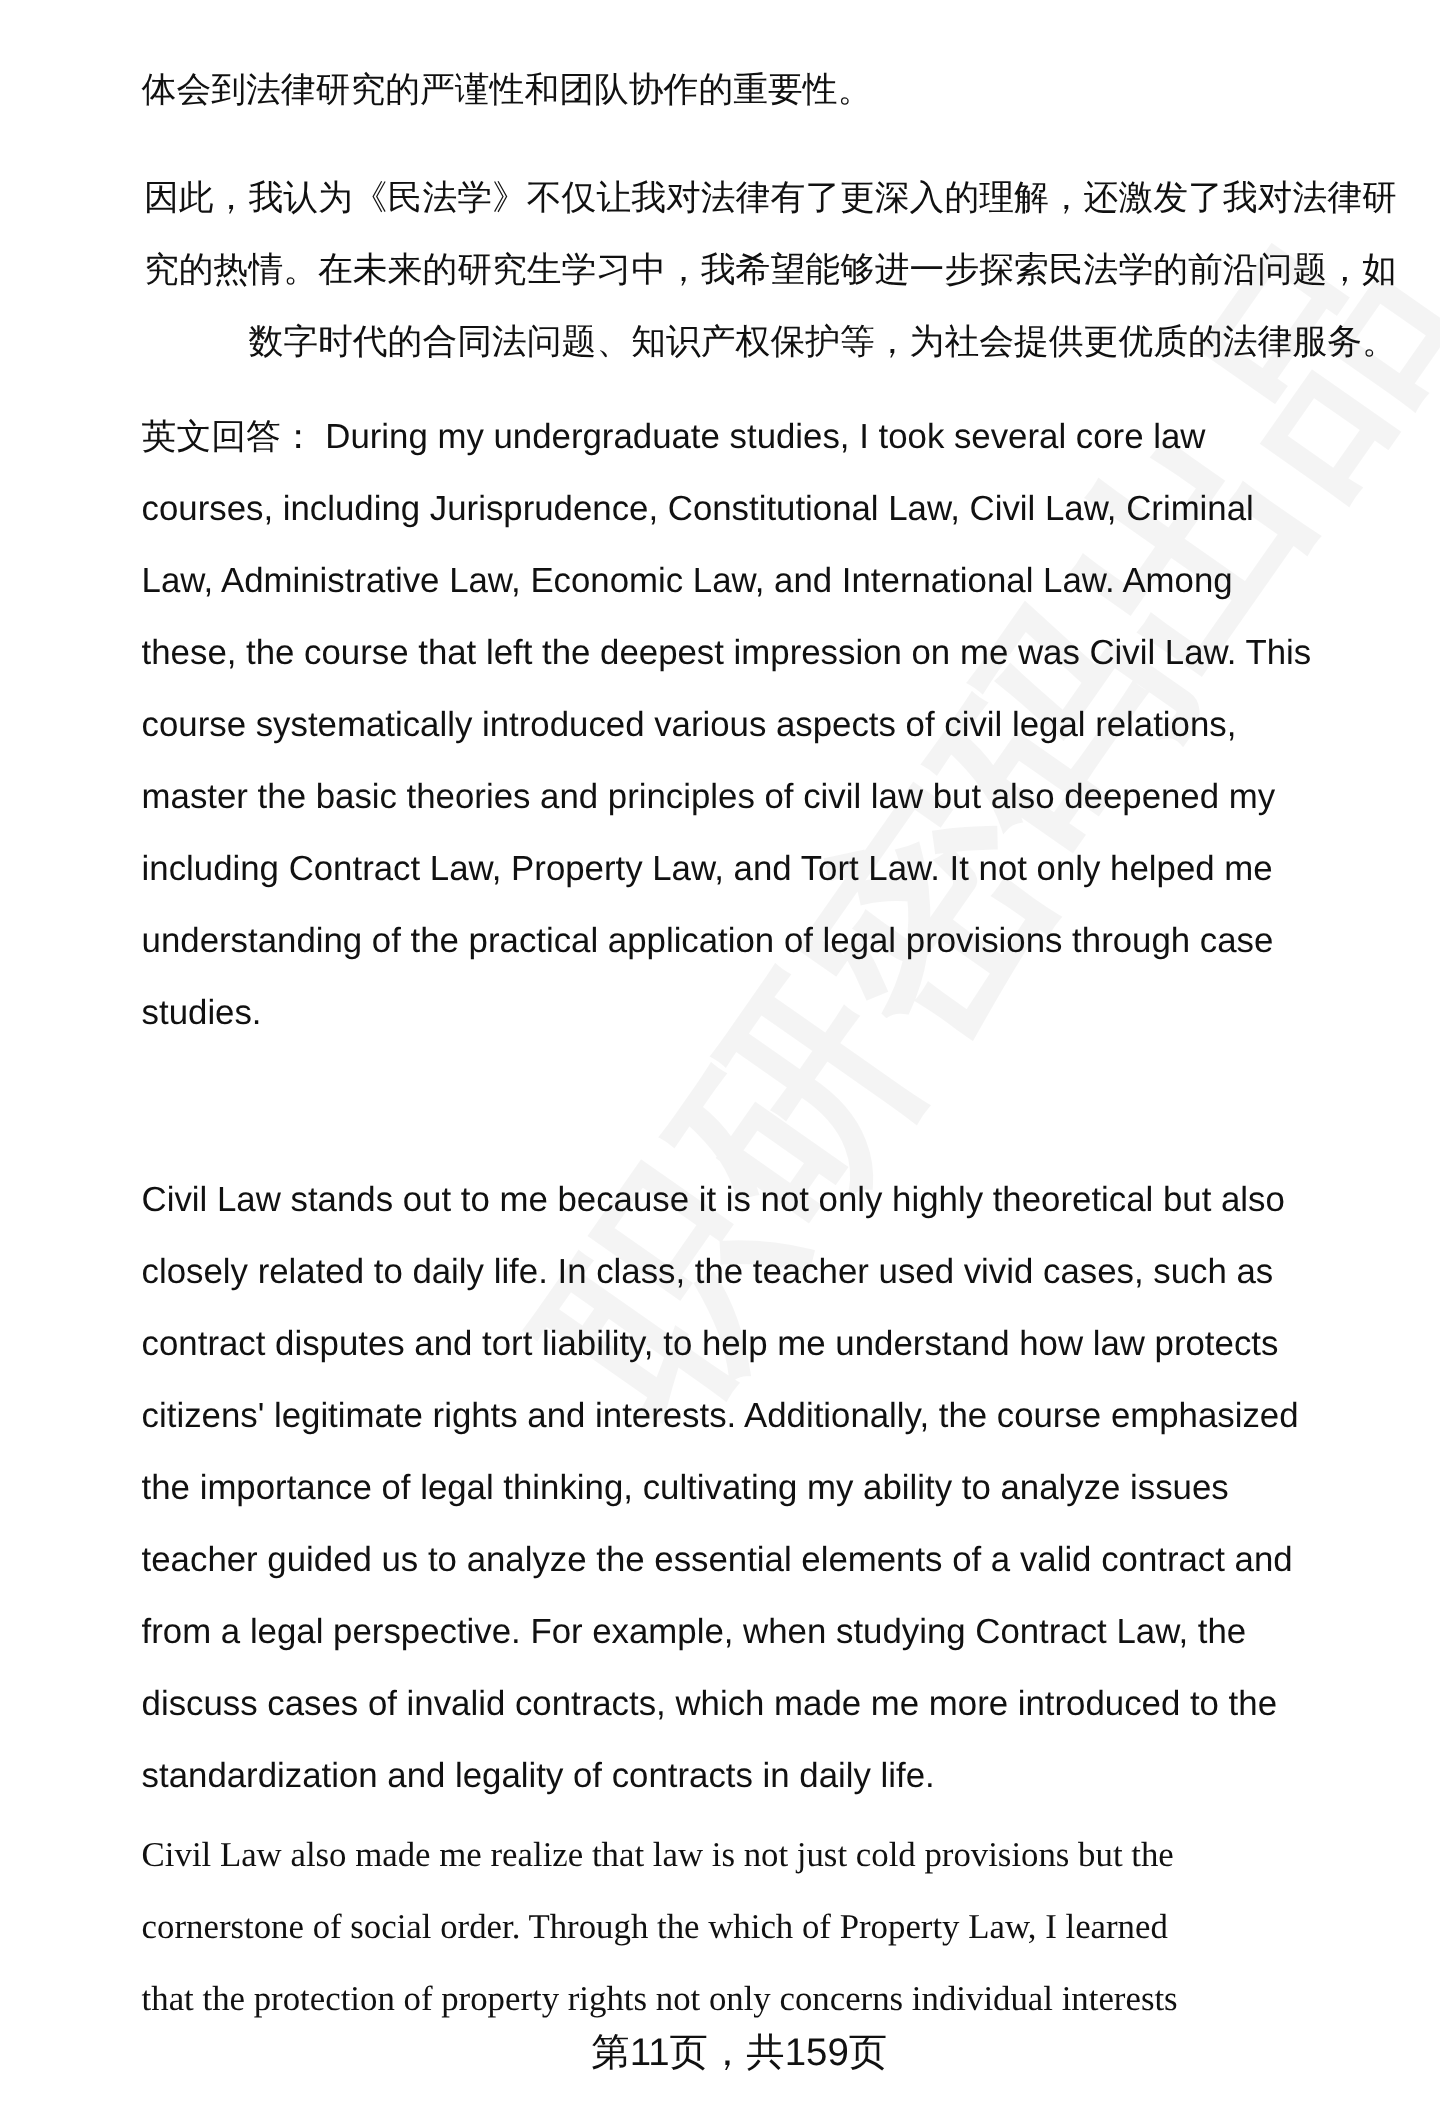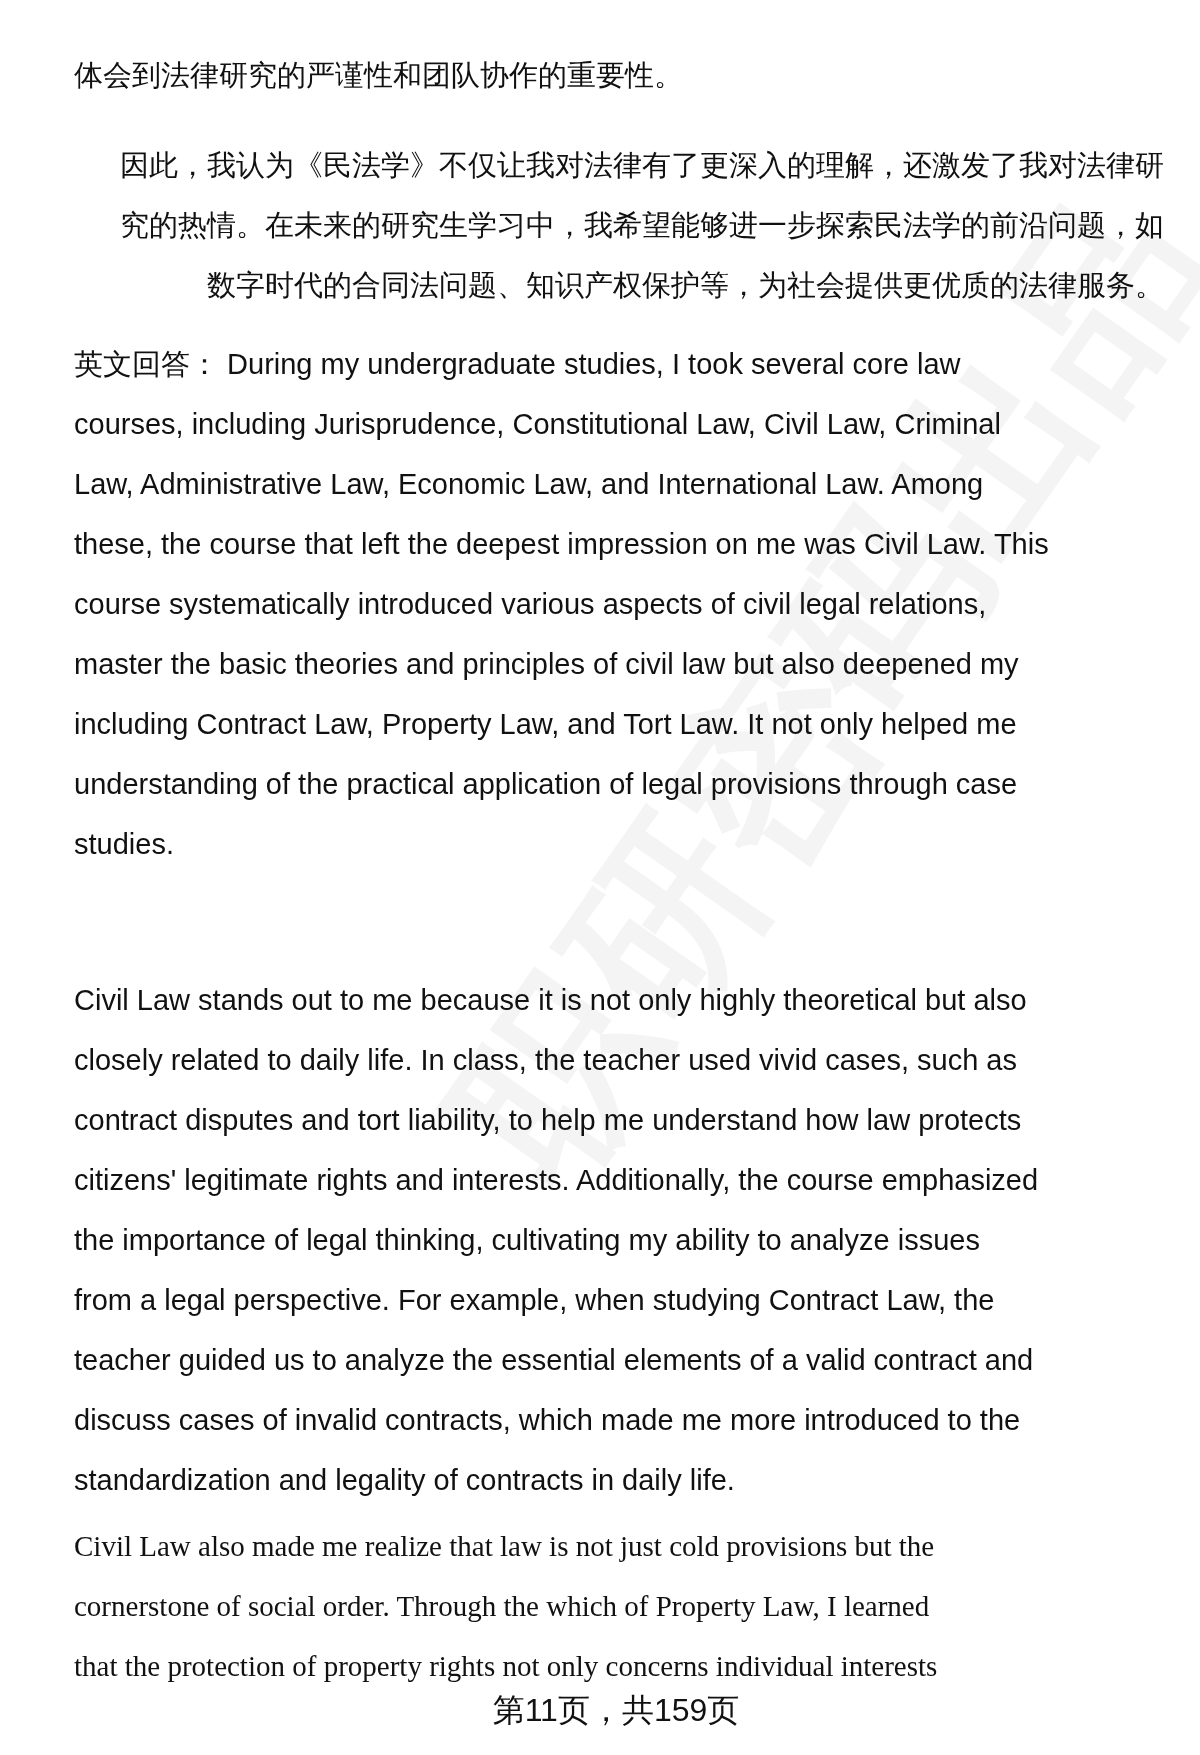--- a/index.html
+++ b/index.html
@@ -1,20 +1,20 @@
 <!DOCTYPE html>
 <html><head>
 <meta charset="utf-8">
 <style>
   html, body { margin:0; padding:0; background:#ffffff; }
   body { width:1200px; height:1755px; position:relative; overflow:hidden;
          font-family:"Liberation Sans", "DejaVu Sans", sans-serif; color:#111; }
   .page { position:absolute; left:0; top:0; width:1200px; height:1755px; }
   .para { position:absolute; left:74px; width:1090px; font-size:29px; line-height:60px; letter-spacing:0px; }
-  .line { white-space:nowrap; display:block; height:60px; }
+  .line { white-space:nowrap; display:block; height:60px;margin-left:44px; }
   .footer { position:absolute; left:16px; width:1200px; top:1685px; text-align:center; font-size:32px; line-height:50px; }
   .watermark { position:absolute; left:260px; top:560px; font-size:190px; color:rgba(0,0,0,0.045);
                transform:rotate(-55deg); transform-origin:center; white-space:nowrap; font-weight:bold;
                pointer-events:none; }
 </style>
 </head>
 <body>
 
 <div class="page">
 
@@ -41,22 +41,22 @@
     <span class="line">understanding of the practical application of legal provisions through case</span>
     <span class="line">studies.</span>
   </div>
 
   <div class="para" style="top:970px;">
     <span class="line">Civil Law stands out to me because it is not only highly theoretical but also</span>
     <span class="line">closely related to daily life. In class, the teacher used vivid cases, such as</span>
     <span class="line">contract disputes and tort liability, to help me understand how law protects</span>
     <span class="line">citizens' legitimate rights and interests. Additionally, the course emphasized</span>
     <span class="line">the importance of legal thinking, cultivating my ability to analyze issues</span>
+    <span class="line">teacher guided us to analyze the essential elements of a valid contract and</span>
     <span class="line">from a legal perspective. For example, when studying Contract Law, the</span>
-    <span class="line">teacher guided us to analyze the essential elements of a valid contract and</span>
     <span class="line">discuss cases of invalid contracts, which made me more introduced to the</span>
     <span class="line">standardization and legality of contracts in daily life.</span>
   </div>
 
   <div class="para" style="top:1516px;font-family:Liberation Serif, serif;">
     <span class="line">Civil Law also made me realize that law is not just cold provisions but the</span>
     <span class="line">cornerstone of social order. Through the which of Property Law, I learned</span>
     <span class="line">that the protection of property rights not only concerns individual interests</span>
   </div>
 

